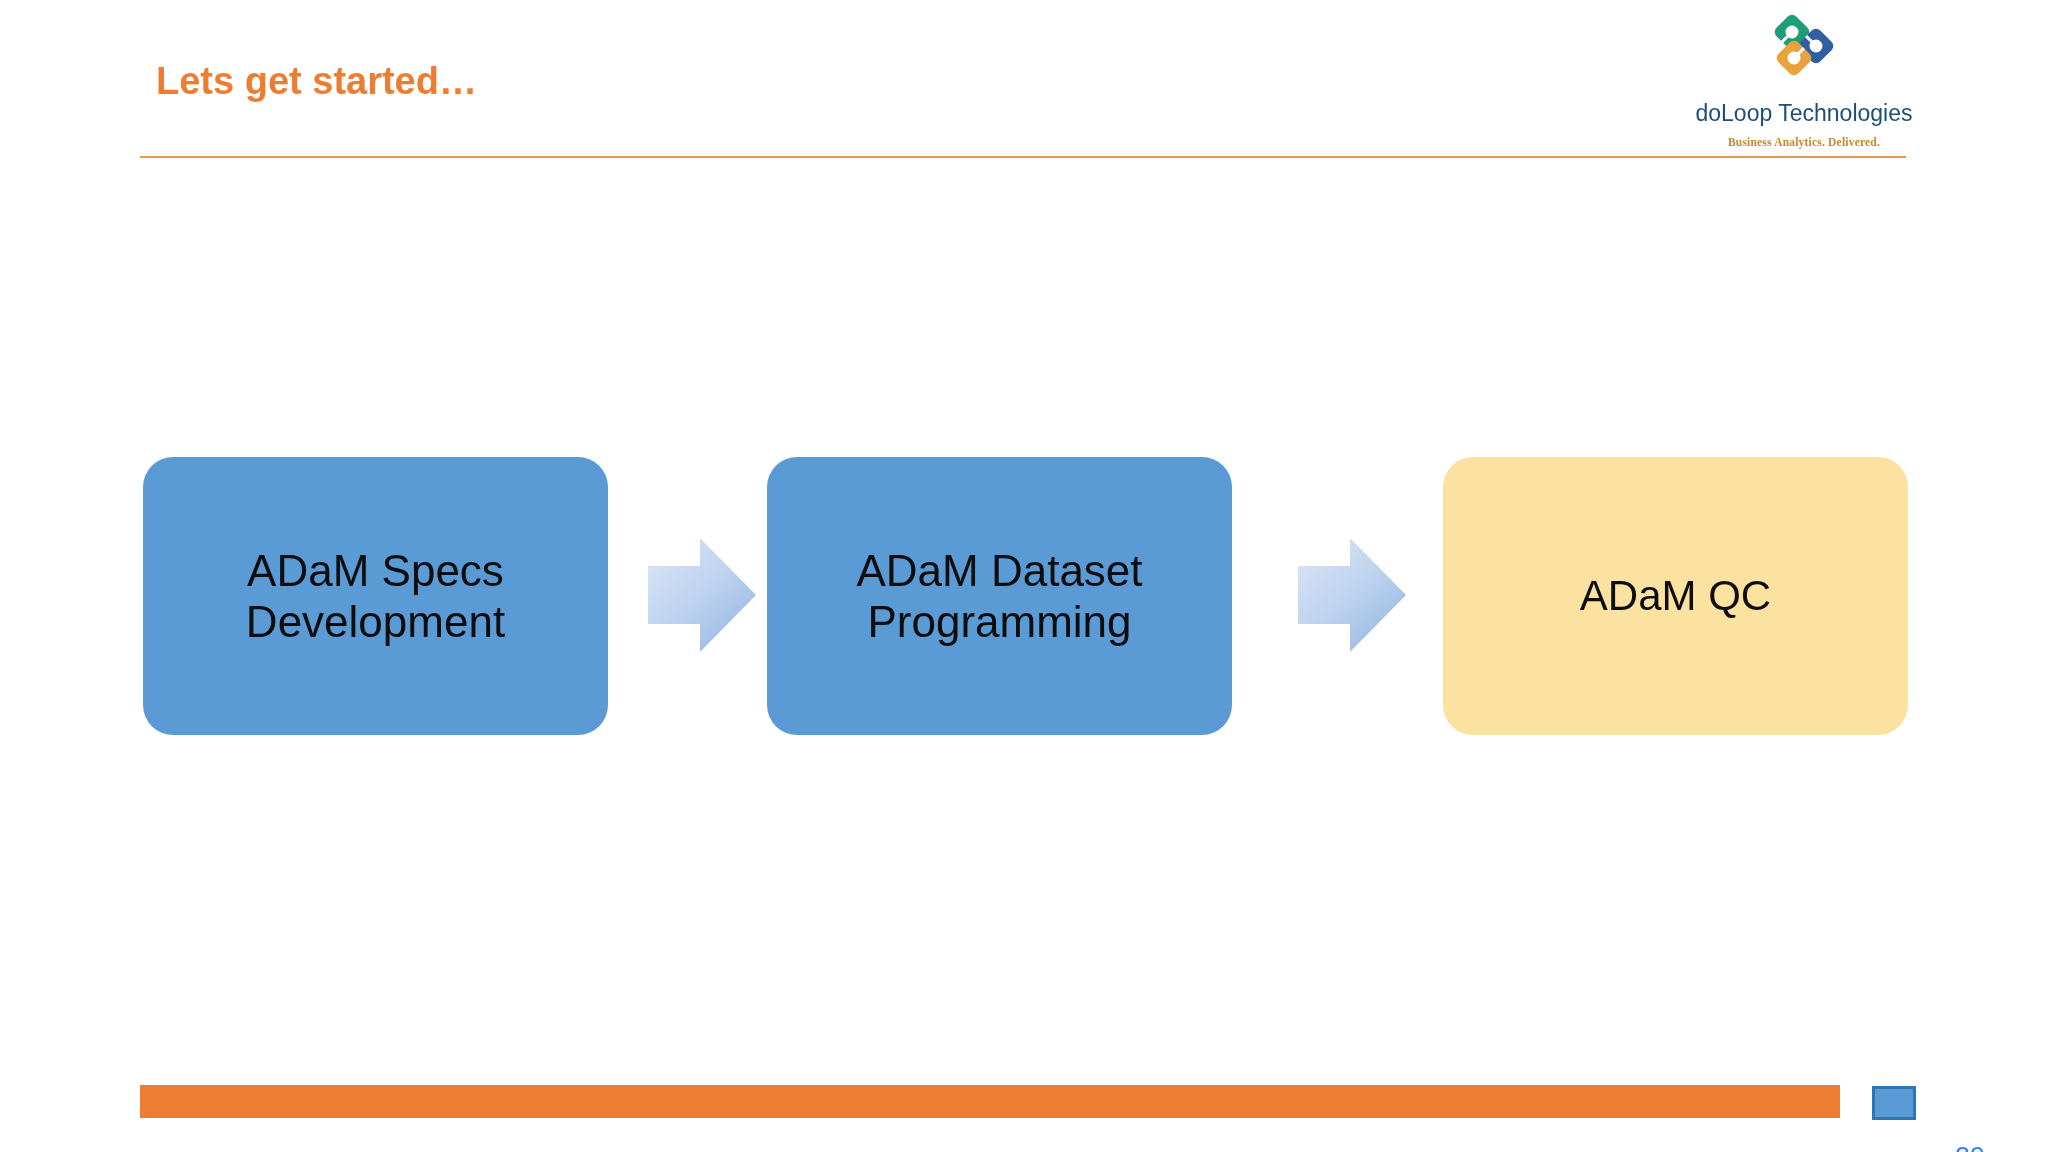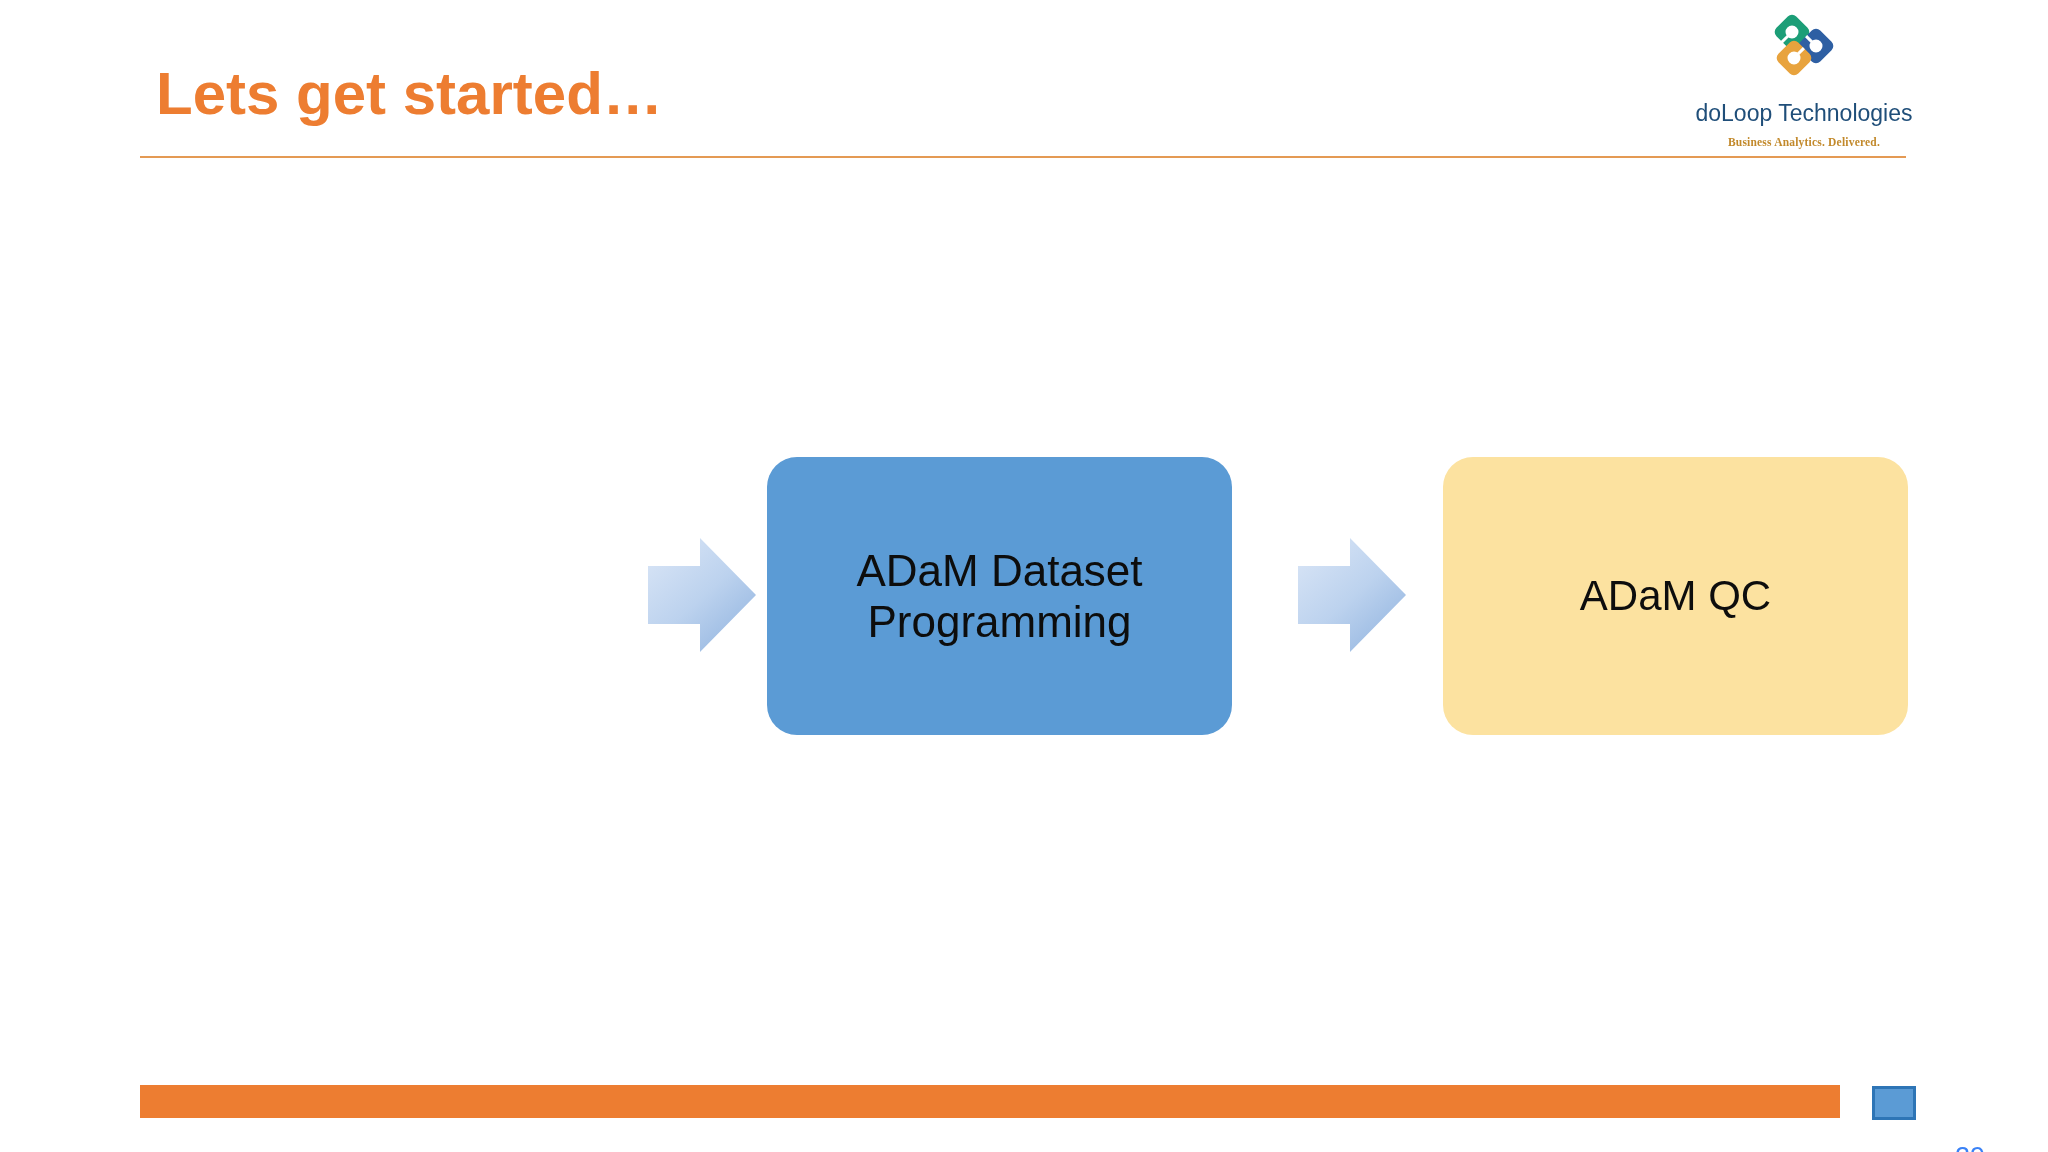--- a/index.html
+++ b/index.html
@@ -20,21 +20,21 @@
     position: absolute;
     inset: 0;
     background: #ffffff;
   }
 
   
   .slide-title {
     position: absolute;
     left: 156px;
     top: 62px;
-    font-size: 60px;
+    font-size: 38px;
     font-weight: bold;
     color: #ED7D31;
     letter-spacing: 0px;
     white-space: nowrap;
     line-height: 1.05;
   }
 
   .title-rule {
     position: absolute;
     left: 140px;
@@ -175,20 +175,23 @@
           <rect x="10" y="30" width="28" height="28" rx="6" ry="6" fill="#E8A33D"></rect>
           <circle cx="24" cy="44" r="6.5" fill="#ffffff"></circle>
           <path d="M24 44 L24 30" stroke="#ffffff" stroke-width="3" fill="none"></path>
         </g>
       </svg>
     </div>
     <div class="logo-name">doLoop Technologies</div>
     <div class="logo-tagline">Business Analytics. Delivered.</div>
   </div>
 
+  <div class="proc-box box1">
+    <span class="label">ADaM Specs Development</span>
+  </div>
 
   <div class="arrow a1">
     <svg viewBox="0 0 108 114" xmlns="http://www.w3.org/2000/svg">
       <defs>
         <linearGradient id="agrad1" x1="0" y1="0" x2="0.85" y2="1">
           <stop offset="0%" stop-color="#DCE7F7"></stop>
           <stop offset="55%" stop-color="#BCD2EE"></stop>
           <stop offset="100%" stop-color="#93B5E0"></stop>
         </linearGradient>
       </defs>

